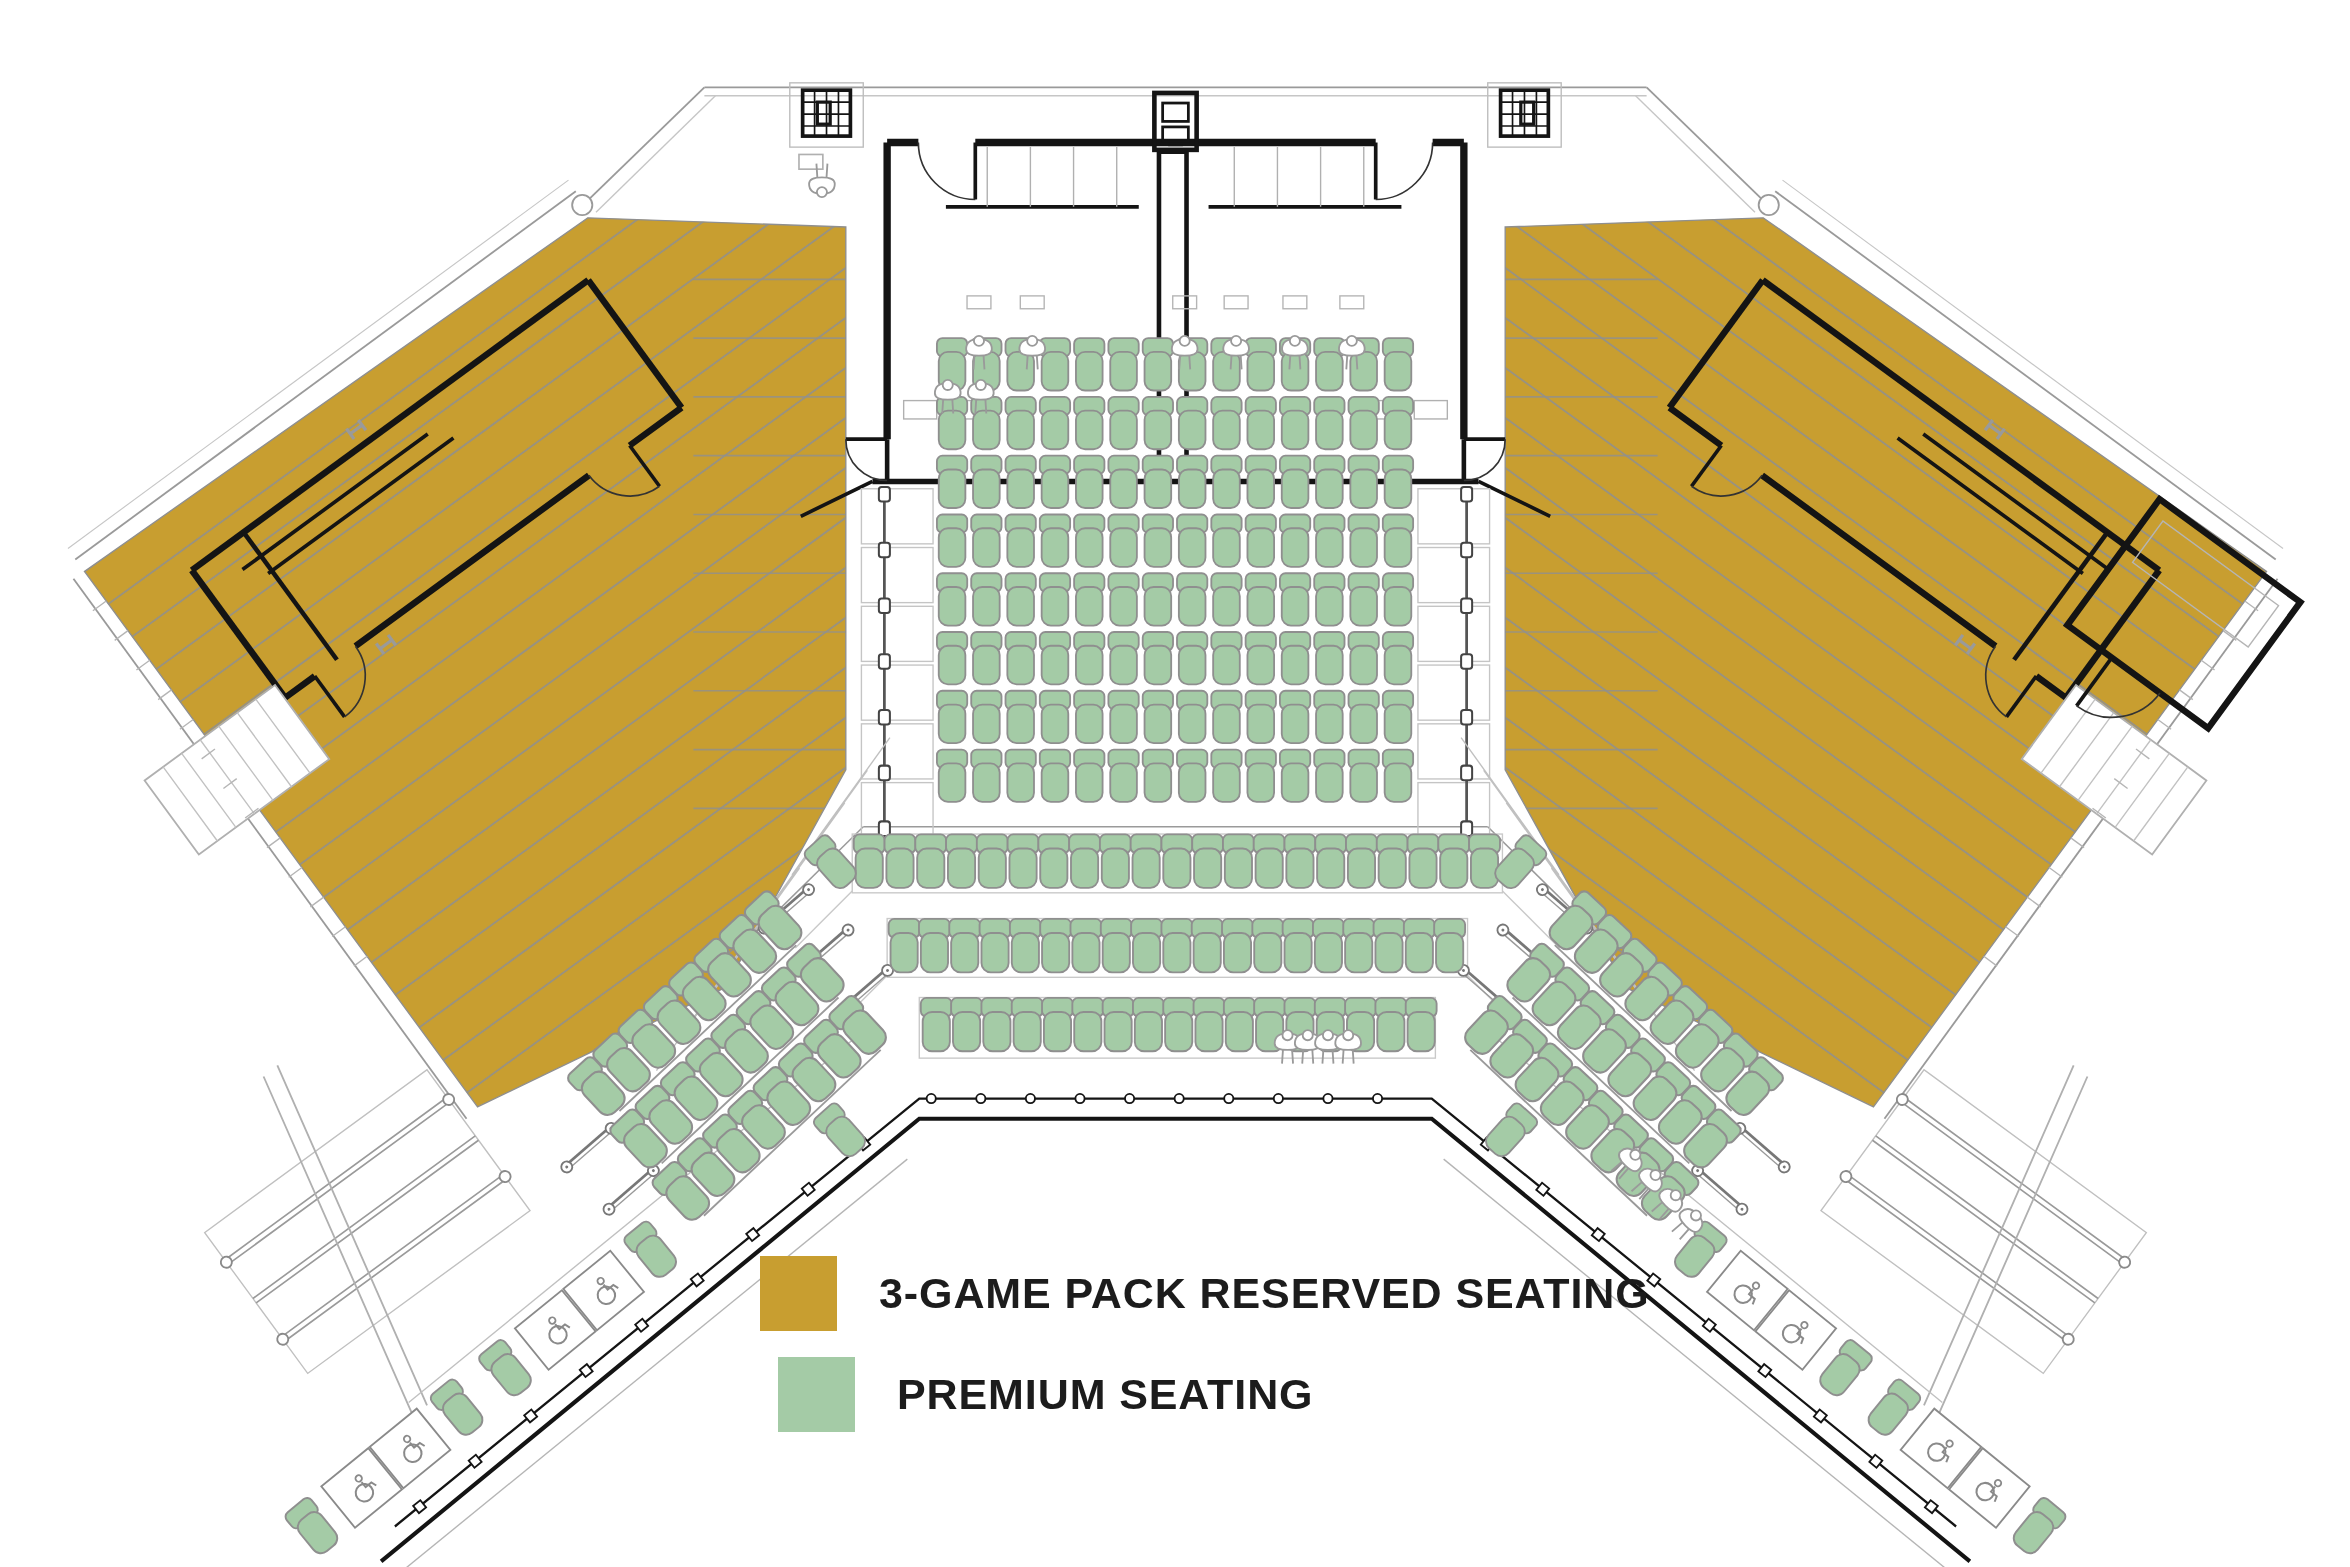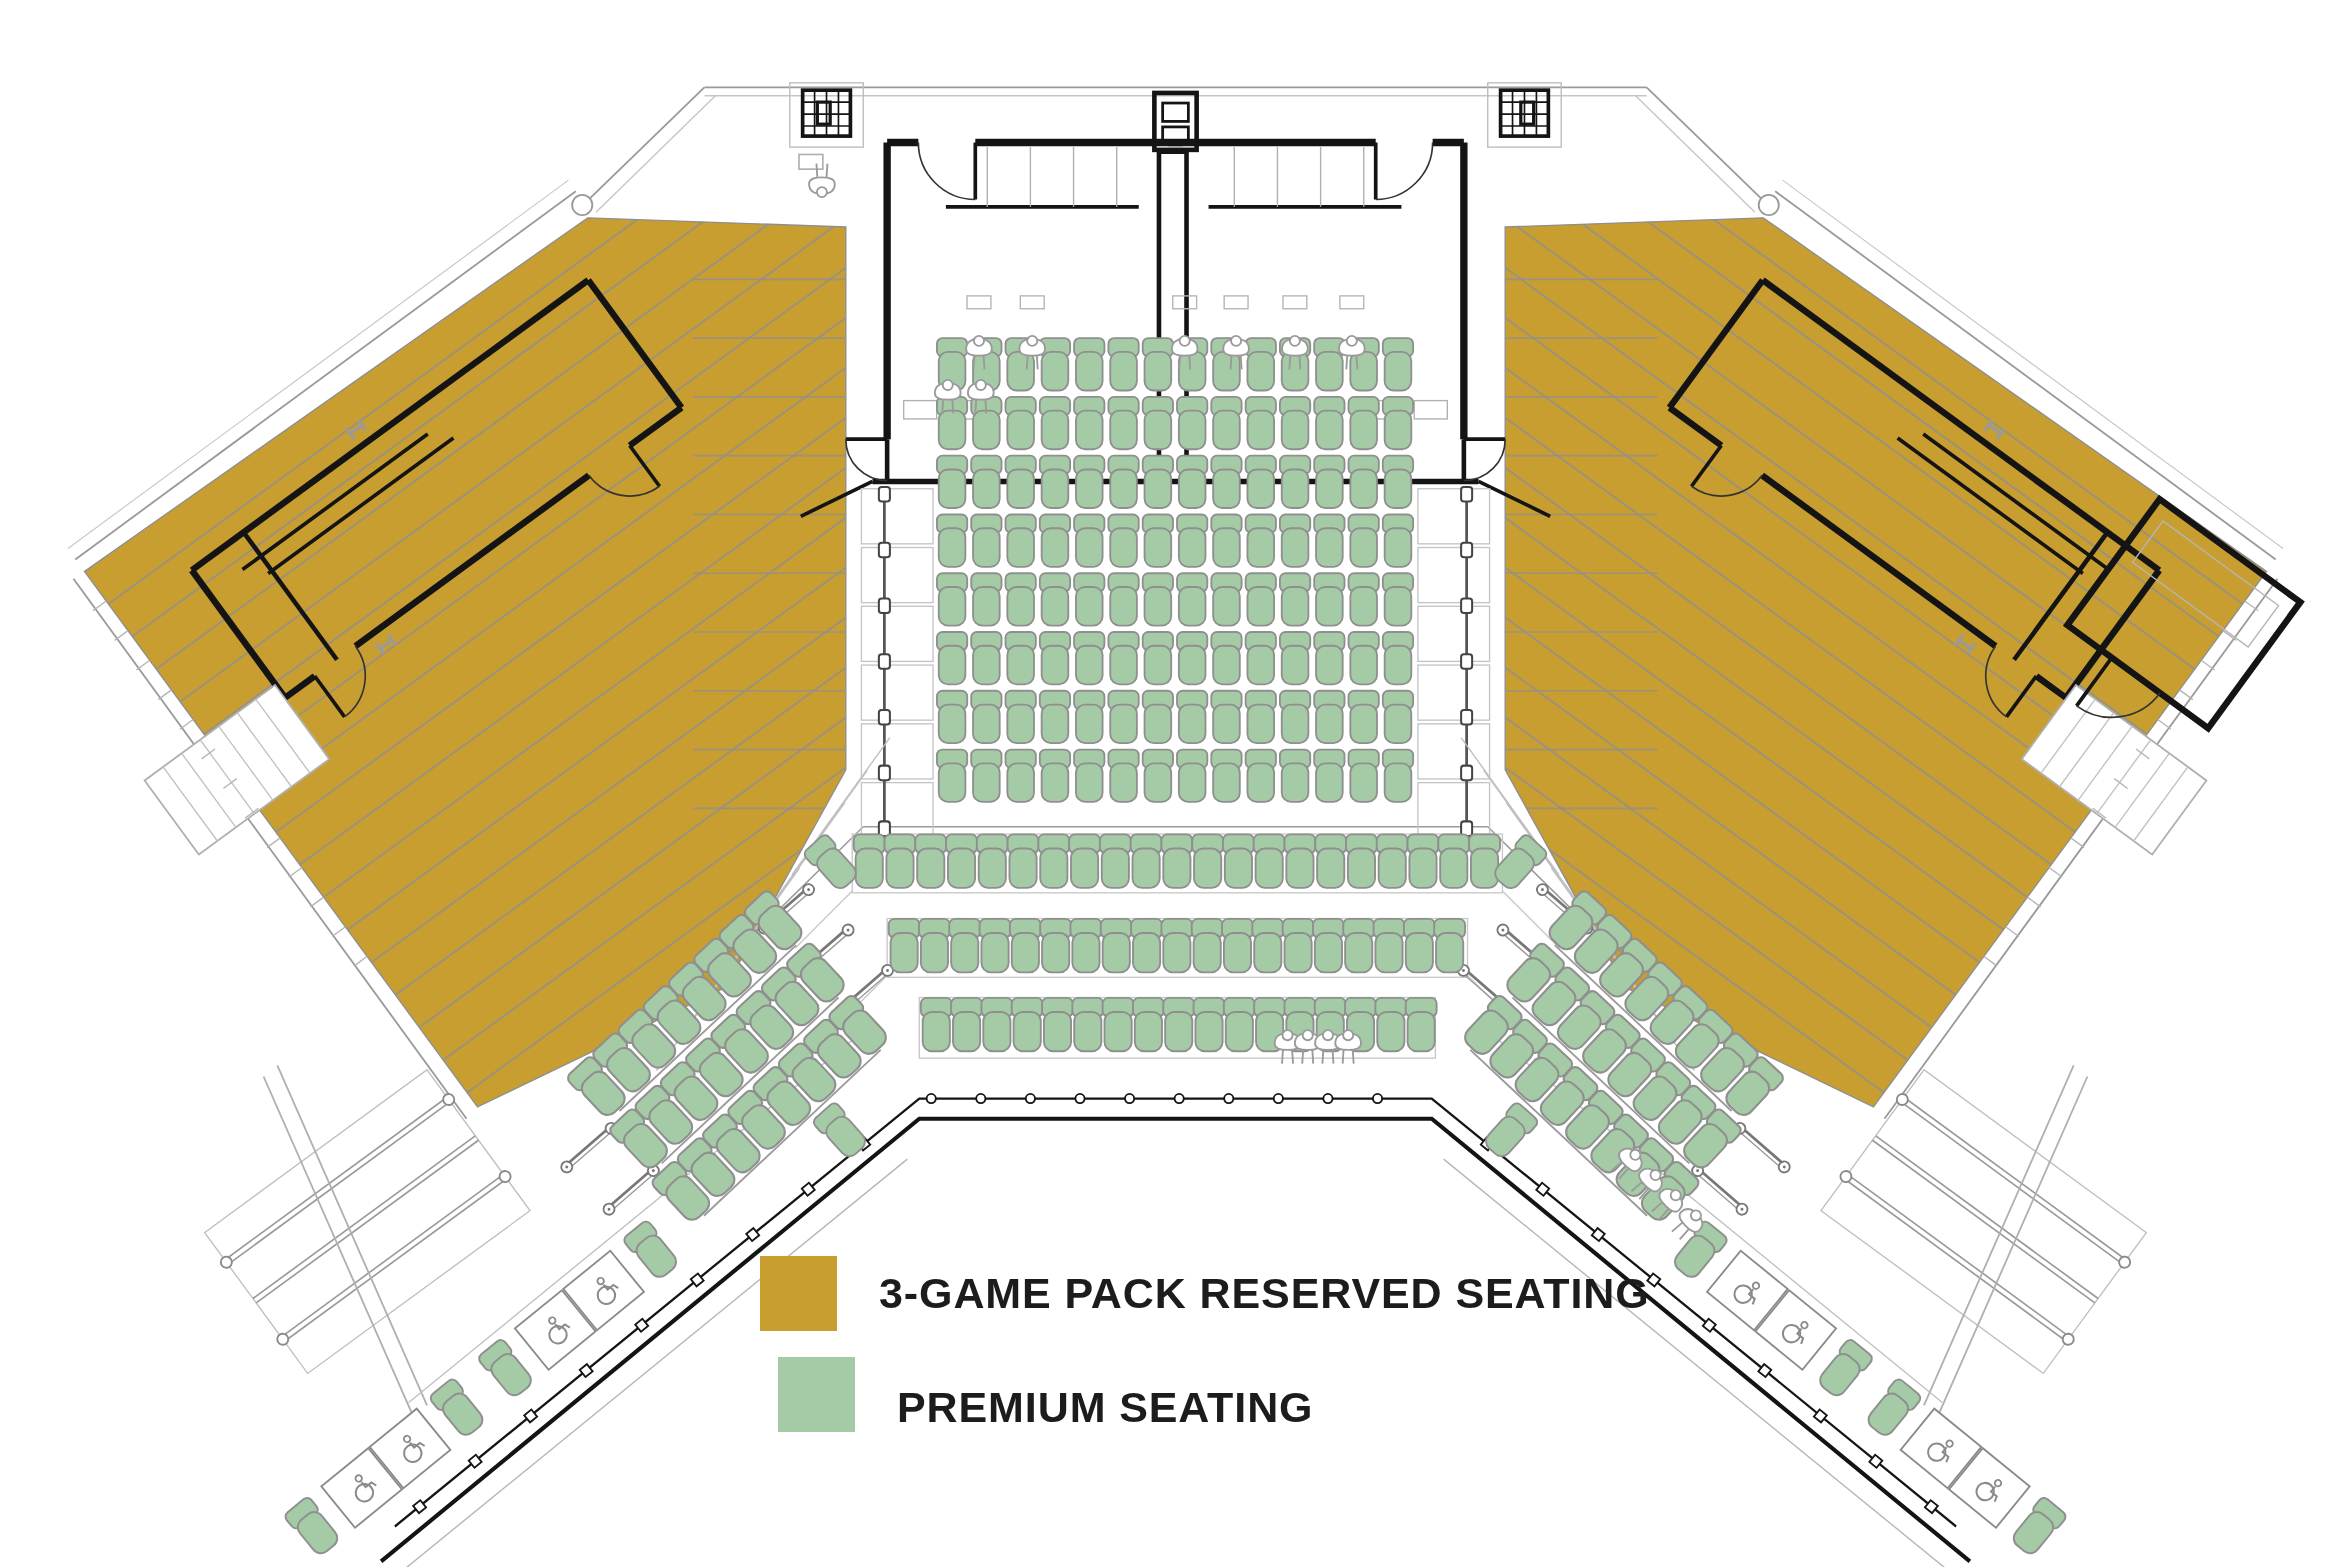--- a/index.html
+++ b/index.html
@@ -1479,18 +1479,18 @@
           <circle cx="0" cy="-1" r="5.5" fill="#fff" stroke="#9a9a9a" stroke-width="2"></circle>
           <path d="M-5,15 L-6,30 M5,15 L6,30" stroke="#9a9a9a" stroke-width="2" fill="none"></path>
         </g>
       </g>
 </svg>
 
 <div class="legend-row" style="left:760px; top:1256px;">
   <div class="legend-swatch" style="background: rgb(200, 158, 48);"></div>
   <span class="legend-label">3-GAME PACK RESERVED SEATING</span>
 </div>
-<div class="legend-row" style="left:778px; top:1357px;align-items:flex-end;">
+<div class="legend-row" style="left:778px; top:1357px;">
   <div class="legend-swatch" style="background: rgb(164, 203, 166);"></div>
   <span class="legend-label">PREMIUM SEATING</span>
 </div>
 </div>
 
 
 </body></html>

